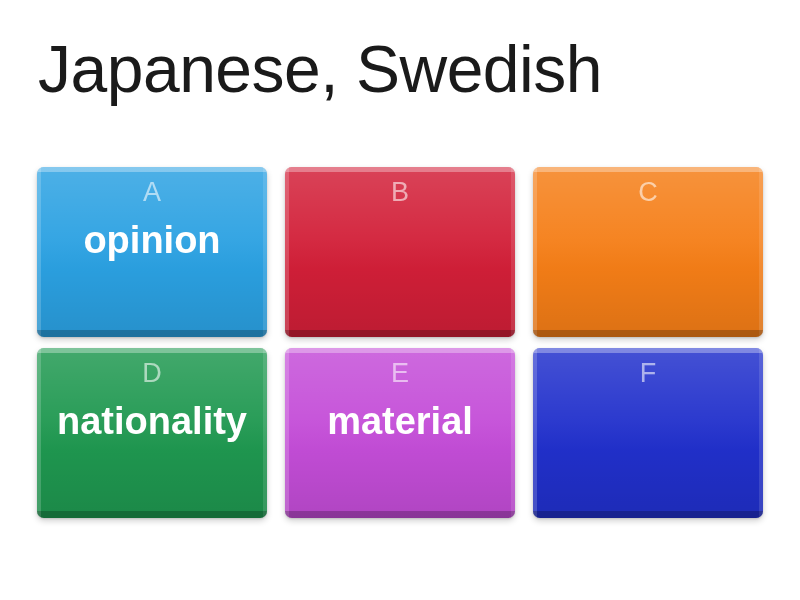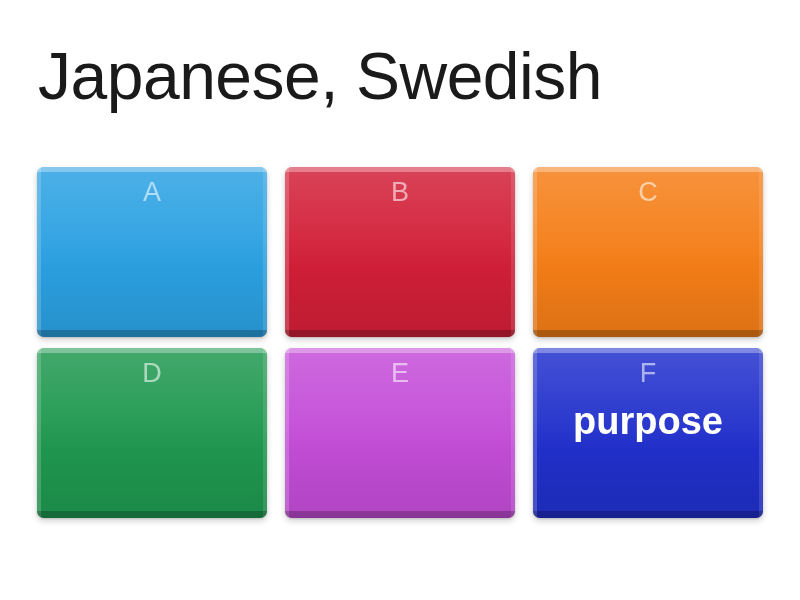--- a/index.html
+++ b/index.html
@@ -15,21 +15,21 @@
   #quiz-app {
     position: relative;
     width: 800px;
     height: 600px;
     background: #ffffff;
     box-sizing: border-box;
   }
 
   #question-title {
     position: absolute;
-    top: 39px;
+    top: 32px;
     left: 0;
     width: 640px;
     text-align: center;
     font-size: 66px;
     font-weight: 300;
     line-height: 1.15;
     color: #1a1a1a;
     letter-spacing: -0.5px;
     white-space: nowrap;
   }
@@ -140,20 +140,21 @@
 
   <div id="question-title" style="color: rgb(26, 26, 26);">Japanese, Swedish</div>
 
   <div id="answer-grid">
 
     <div class="answer-tile" style="background-color: rgb(43, 161, 226);">
       <span class="tile-sheen"></span>
       <span class="tile-side-left"></span>
       <span class="tile-side-right"></span>
       <span class="tile-letter">A</span>
+      <span class="tile-text">opinion</span>
     </div>
 
     <div class="answer-tile" style="background-color: rgb(210, 31, 56);">
       <span class="tile-sheen"></span>
       <span class="tile-side-left"></span>
       <span class="tile-side-right"></span>
       <span class="tile-letter">B</span>
     </div>
 
     <div class="answer-tile" style="background-color: rgb(245, 126, 23);">
@@ -161,31 +162,32 @@
       <span class="tile-side-left"></span>
       <span class="tile-side-right"></span>
       <span class="tile-letter">C</span>
     </div>
 
     <div class="answer-tile" style="background-color: rgb(31, 152, 80);">
       <span class="tile-sheen"></span>
       <span class="tile-side-left"></span>
       <span class="tile-side-right"></span>
       <span class="tile-letter">D</span>
+      <span class="tile-text">nationality</span>
     </div>
 
     <div class="answer-tile" style="background-color: rgb(196, 77, 216);">
       <span class="tile-sheen"></span>
       <span class="tile-side-left"></span>
       <span class="tile-side-right"></span>
       <span class="tile-letter">E</span>
+      <span class="tile-text">material</span>
     </div>
 
     <div class="answer-tile" style="background-color: rgb(33, 48, 204);">
       <span class="tile-sheen"></span>
       <span class="tile-side-left"></span>
       <span class="tile-side-right"></span>
       <span class="tile-letter">F</span>
-      <span class="tile-text">purpose</span>
     </div>
 
   </div>
 </div>
 
 </body></html>

